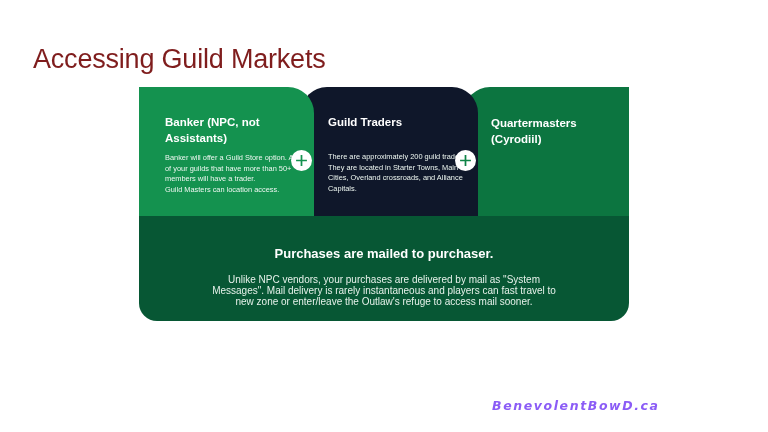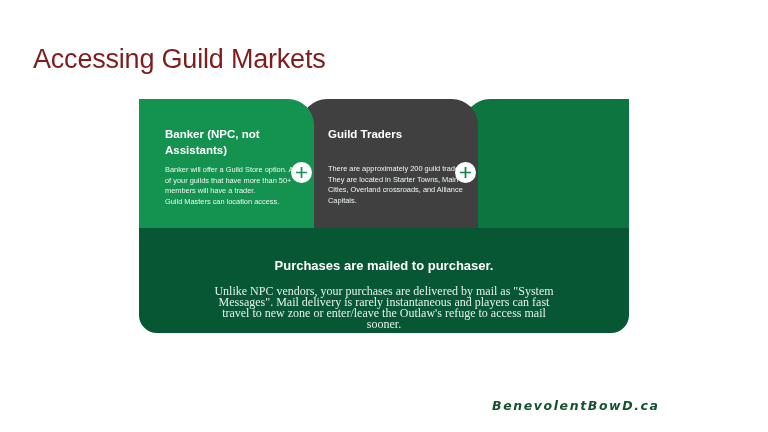--- a/index.html
+++ b/index.html
@@ -4,26 +4,26 @@
   <style>
     html, body { margin: 0; padding: 0; }
     body {
       width: 768px; height: 432px; background: #ffffff; position: relative; overflow: hidden;
       font-family: "Liberation Sans", sans-serif;
     }
     .title {
       position: absolute; left: 33px; top: 44px; font-size: 27px; color: #7f1d1d; margin: 0; font-weight: normal;
       letter-spacing: -0.2px;
     }
-    .panel { position: absolute; left: 139px; top: 99px; width: 558px; height: 234px; }
+    .panel { position: absolute; left: 139px; top: 87px; width: 558px; height: 234px; }
     .card {
       position: absolute; top: 0; height: 160px; box-sizing: border-box; color: #fff;
     }
     .card1 { left: 0; width: 175px; background: #14924f; border-radius: 0 26px 0 0; z-index: 3; }
-    .card2 { left: 162px; width: 177px; background: #404040; border-radius: 26px 26px 0 0; z-index: 2; }
+    .card2 { left: 162px; width: 177px; background: #0f172a; border-radius: 26px 26px 0 0; z-index: 2; }
     .card3 { left: 325px; width: 165px; background: #0c7540; border-radius: 26px 0 0 0; z-index: 1; }
     .card-title { position: absolute; font-weight: bold; font-size: 11.5px; line-height: 16px; }
     .card-body { position: absolute; font-size: 7.4px; line-height: 10.6px; color: #eef7f1; }
     .card1 .card-title { left: 26px; top: 27px; width: 140px; }
     .card1 .card-body { left: 26px; top: 66px; width: 140px; }
     .card2 .card-title { left: 27px; top: 27px; width: 140px; }
     .card2 .card-body { left: 27px; top: 65px; width: 140px; }
     .card3 .card-title { left: 27px; top: 28px; width: 130px; }
     .card3 .card-body { left: 27px; top: 66px; width: 130px; }
     .plus {
@@ -32,45 +32,46 @@
     }
     .plus svg { width: 13px; height: 13px; }
     .plus1 { left: 152px; top: 63px; }
     .plus2 { left: 316px; top: 63px; }
     .bottom {
       position: absolute; left: 0; top: 129px; width: 490px; height: 105px; background: #075734;
       border-radius: 0 0 18px 18px; z-index: 6; color: #fff; text-align: center;
     }
     .bottom-title { position: absolute; left: 0; right: 0; top: 30px; font-weight: bold; font-size: 13px; }
     .bottom-body {
-      position: absolute; left: 70px; right: 70px; top: 58px; font-size: 12px; line-height: 11px; color: #e6f1ea; font-family: Liberation Serif, serif;
+      position: absolute; left: 70px; right: 70px; top: 58px; font-size: 10px; line-height: 11px; color: #e6f1ea;
     }
     .watermark {
       position: absolute; left: 492px; top: 398px; font-family: "DejaVu Sans", sans-serif; font-style: italic;
-      font-weight: bold; font-size: 12.5px; letter-spacing: 1.6px; color: #14532d;
+      font-weight: bold; font-size: 12.5px; letter-spacing: 1.6px; color: #8b5cf6;
     }
   </style>
 </head>
 <body>
 
 <h1 class="title">Accessing Guild Markets</h1>
 
 <div class="panel">
   <div class="card card1">
     <div class="card-title">Banker (NPC, not Assistants)</div>
     <div class="card-body">
       <span>Banker will offer a Guild Store option.  Any of your guilds that have more than 50+ members will have a trader.</span><br>
       <span>Guild Masters can location access.</span>
     </div>
   </div>
   <div class="card card2">
     <div class="card-title">Guild Traders</div>
     <div class="card-body">There are approximately 200 guild traders. They are located in Starter Towns, Main Cities, Overland crossroads, and Alliance Capitals.</div>
   </div>
   <div class="card card3">
+    <div class="card-title">Quartermasters (Cyrodiil)</div>
   </div>
 
   <div class="plus plus1">
     <svg viewBox="0 0 12 12">
         <path d="M6 1v10M1 6h10" stroke="#14924f" stroke-width="1.6" fill="none"></path>
       </svg>
   </div>
   <div class="plus plus2">
     <svg viewBox="0 0 12 12">
         <path d="M6 1v10M1 6h10" stroke="#0f8447" stroke-width="1.6" fill="none"></path>

